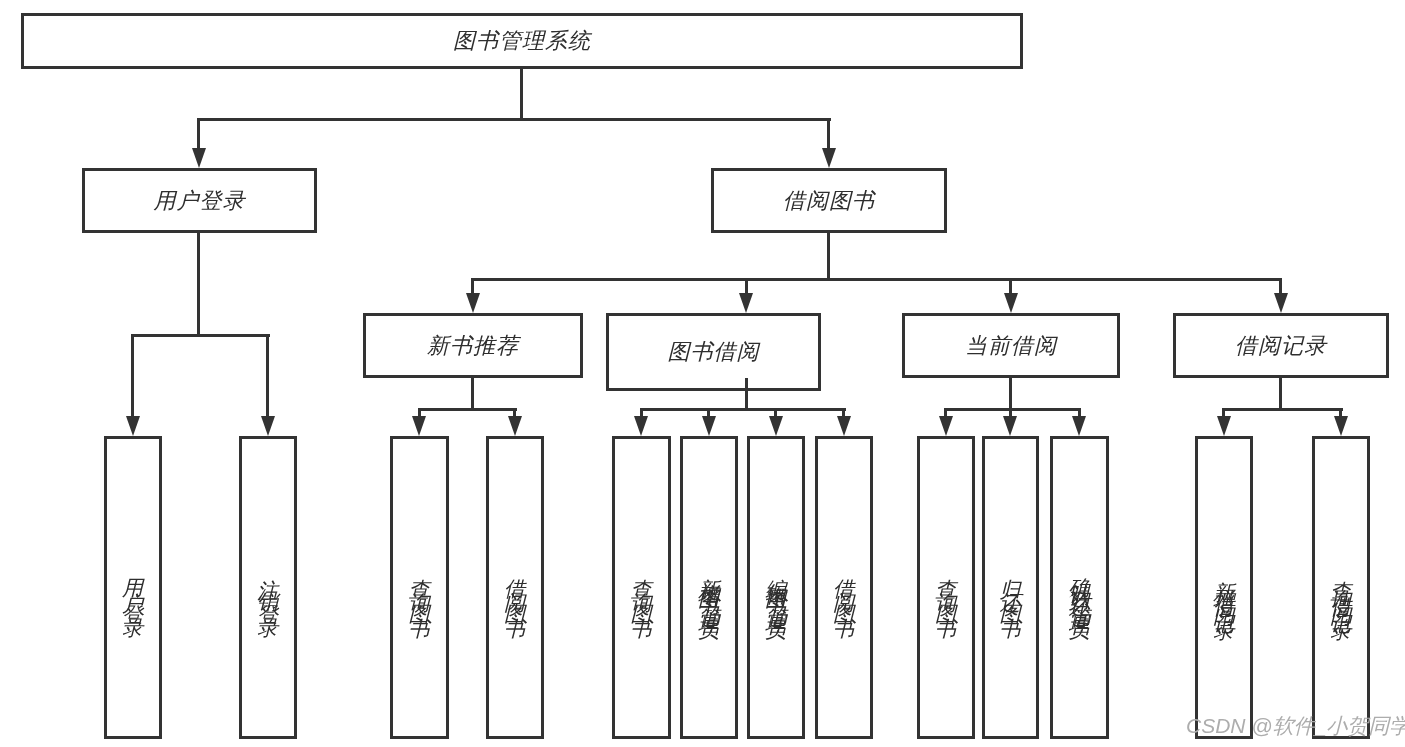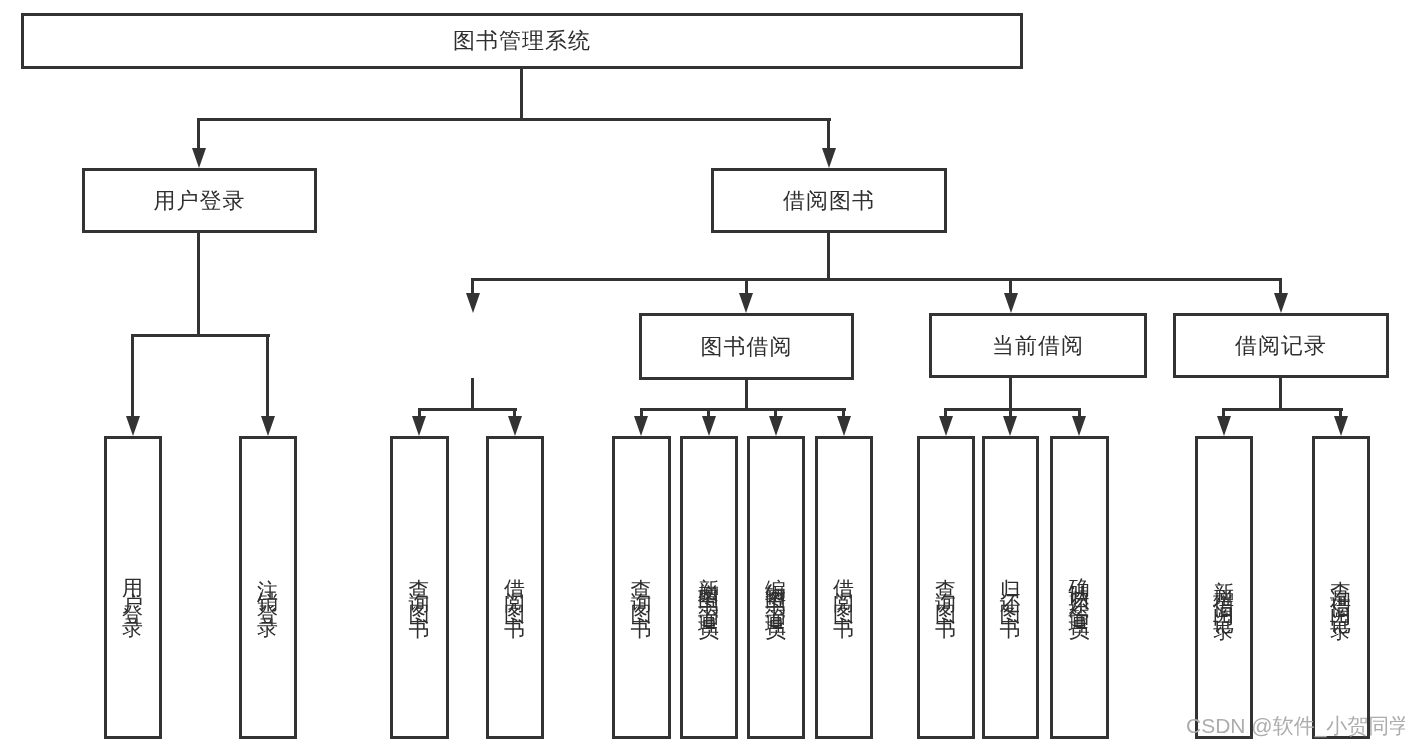--- a/index.html
+++ b/index.html
@@ -4,21 +4,21 @@
 <style>
   :root{
     --line:#333333;
     --text:#2e2e2e;
     --box-bg:#ffffff;
     --watermark:#adadad;
   }
   html,body{margin:0;padding:0;background:#fff;}
   #canvas{
     position:relative;width:1405px;height:747px;background:var(--box-bg);
-    font-family:"Liberation Sans",sans-serif;overflow:hidden;
+    font-family:"Liberation Sans",sans-serif;overflow:hidden;font-style:italic;
   }
   .box{
     position:absolute;box-sizing:border-box;border:3px solid var(--line);
     background:var(--box-bg);display:flex;align-items:center;justify-content:center;
     color:var(--text);font-size:22px;letter-spacing:1px;
   }
   .leaf{
     position:absolute;box-sizing:border-box;border:3px solid var(--line);
     background:var(--box-bg);display:flex;align-items:center;justify-content:center;
     color:var(--text);font-size:21px;top:436px;height:303px;
@@ -73,24 +73,27 @@
   <div class="hline" style="left:471px;top:278px;width:811px;"></div>
   <div class="vline" style="left:471px;top:278px;height:18px;"></div>
   <div class="ah" style="left:466px;top:293px;"></div>
   <div class="vline" style="left:745px;top:278px;height:18px;"></div>
   <div class="ah" style="left:739px;top:293px;"></div>
   <div class="vline" style="left:1009px;top:278px;height:18px;"></div>
   <div class="ah" style="left:1004px;top:293px;"></div>
   <div class="vline" style="left:1279px;top:278px;height:18px;"></div>
   <div class="ah" style="left:1274px;top:293px;"></div>
 
-  <div class="box" style="left:639px;top:313px;width:215px;height:67px;">
+  <div class="box" style="left:363px;top:313px;width:220px;height:65px;">
+    <span>新书推荐</span>
+  </div>
+  <div class="box" style="left:606px;top:313px;width:215px;height:78px;">
     <span>图书借阅</span>
   </div>
-  <div class="box" style="left:902px;top:313px;width:218px;height:65px;margin-left:27px;">
+  <div class="box" style="left:902px;top:313px;width:218px;height:65px;">
     <span>当前借阅</span>
   </div>
   <div class="box" style="left:1173px;top:313px;width:216px;height:65px;">
     <span>借阅记录</span>
   </div>
 
   <div class="vline" style="left:471px;top:378px;height:30px;"></div>
   <div class="hline" style="left:418px;top:408px;width:99px;"></div>
   <div class="vline" style="left:418px;top:408px;height:10px;"></div>
   <div class="ah" style="left:412px;top:416px;"></div>

